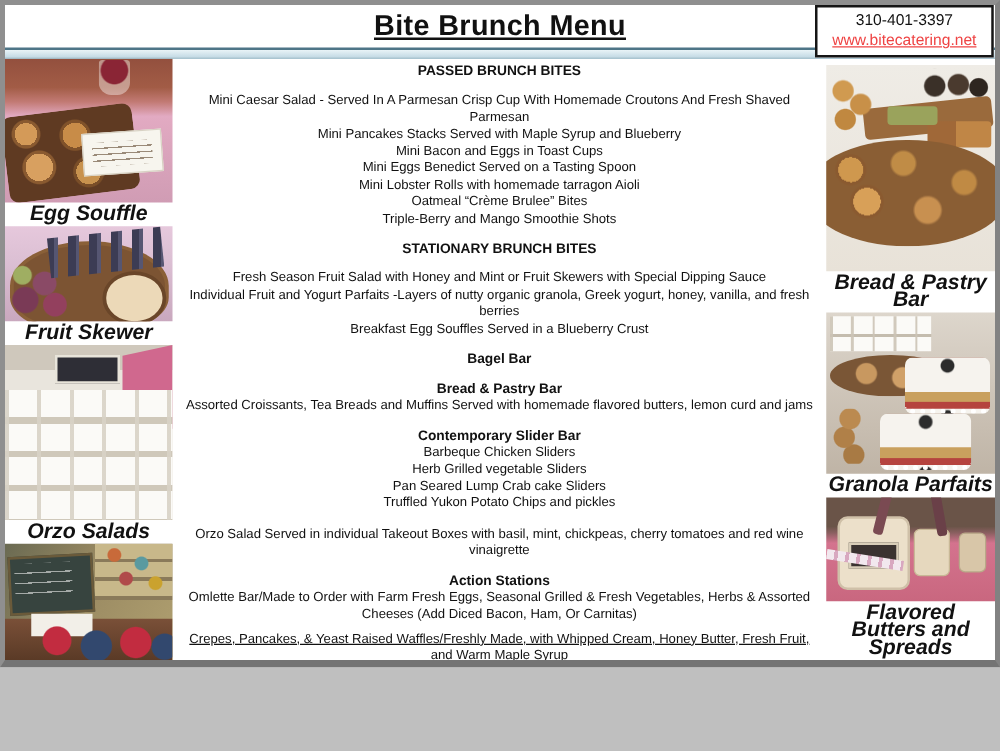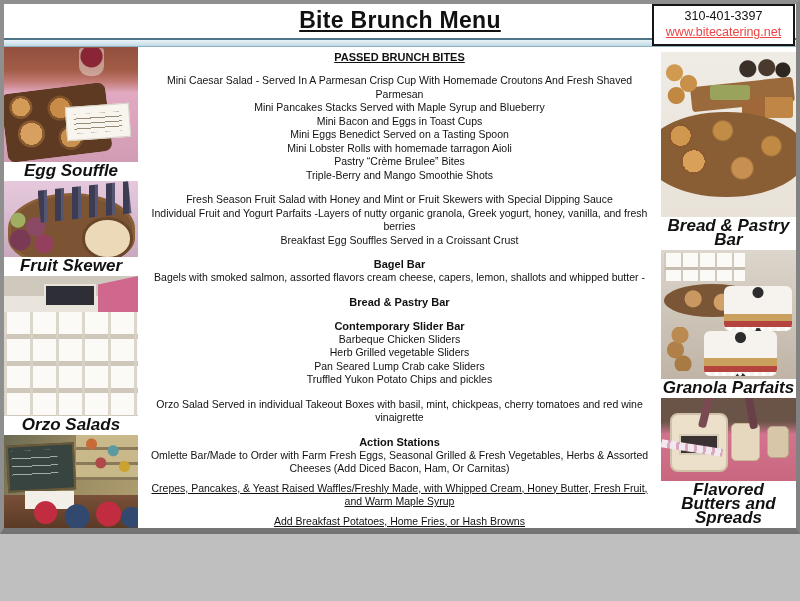--- a/index.html
+++ b/index.html
@@ -19,21 +19,21 @@
   .col-right{width:135px;flex:0 0 135px;display:flex;flex-direction:column;}
   .col-center{flex:1;padding:2px 8px 0;text-align:center;min-width:0;}
   .caption{font-size:17px;font-weight:bold;font-style:italic;text-align:center;padding:2px 0 3px;line-height:14px;background:#fff;}
   .photo{position:relative;overflow:hidden;width:100%;}
   .photo i{position:absolute;display:block;}
   
   .m-sec{margin-top:11px;}
   .m-sec:first-child{margin-top:2px;}
   .m-head{font-weight:bold;font-size:11px;line-height:13px;}
   .m-item{font-size:10.5px;line-height:13.5px;}
-  .gap-head .m-head{margin-bottom:10px;text-decoration:underline;}
+  .gap-head .m-head{margin-bottom:10px;}
   .spaced .m-item + .m-item{margin-top:6px;text-decoration:underline;}
   
   .p-egg{height:115px;background:linear-gradient(180deg,#93503e 0%,#a25c46 20%,#c27a74 30%,#e2aac2 40%,#d09cb4 100%);}
   .p-egg .tray{left:0;top:36%;width:78%;height:60%;background:
       radial-gradient(circle at 18% 22%,#d49a58 0 9px,#8a5a30 9px 11px,transparent 12px),
       radial-gradient(circle at 55% 30%,#c88c48 0 10px,#80522a 10px 12px,transparent 13px),
       radial-gradient(circle at 25% 62%,#d8a060 0 11px,#8a5a30 11px 13px,transparent 14px),
       radial-gradient(circle at 62% 74%,#c8924e 0 10px,#7a4e28 10px 12px,transparent 13px),
       #5f3a22;border-radius:8px;transform:rotate(-7deg);}
   .p-egg .sign{right:6%;top:50%;width:46%;height:28%;background:#f7f5ee;border:1px solid #d8d2c4;transform:rotate(-4deg);
@@ -168,34 +168,35 @@
     </div>
 
     <div class="col-center">
         <div class="m-sec gap-head">
           <div class="m-head">PASSED BRUNCH BITES</div>
           <div class="m-item">Mini Caesar Salad - Served In A Parmesan Crisp Cup With Homemade Croutons And Fresh Shaved Parmesan</div>
           <div class="m-item">Mini Pancakes Stacks Served with Maple Syrup and Blueberry</div>
           <div class="m-item">Mini Bacon and Eggs in Toast Cups</div>
           <div class="m-item">Mini Eggs Benedict Served on a Tasting Spoon</div>
           <div class="m-item">Mini Lobster Rolls with homemade tarragon Aioli</div>
-          <div class="m-item">Pastry “Crème Brulee” Bites</div>
+          <div class="m-item">Oatmeal “Crème Brulee” Bites</div>
           <div class="m-item">Triple-Berry and Mango Smoothie Shots</div>
         </div>
         <div class="m-sec gap-head">
+          <div class="m-head">STATIONARY BRUNCH BITES</div>
           <div class="m-item">Fresh Season Fruit Salad with Honey and Mint or Fruit Skewers with Special Dipping Sauce</div>
           <div class="m-item">Individual Fruit and Yogurt Parfaits -Layers of nutty organic granola, Greek yogurt, honey, vanilla, and fresh berries</div>
-          <div class="m-item">Breakfast Egg Souffles Served in a Croissant Crust</div>
+          <div class="m-item">Breakfast Egg Souffles Served in a Blueberry Crust</div>
         </div>
         <div class="m-sec">
           <div class="m-head">Bagel Bar</div>
-          <div class="m-item">Bagels with smoked salmon, assorted flavors cream cheese, capers, lemon, shallots and whipped butter -</div>
         </div>
         <div class="m-sec">
           <div class="m-head">Bread &amp; Pastry Bar</div>
+          <div class="m-item">Assorted Croissants, Tea Breads and Muffins Served with homemade flavored butters, lemon curd and jams</div>
         </div>
         <div class="m-sec">
           <div class="m-head">Contemporary Slider Bar</div>
           <div class="m-item">Barbeque Chicken Sliders</div>
           <div class="m-item">Herb Grilled vegetable Sliders</div>
           <div class="m-item">Pan Seared Lump Crab cake Sliders</div>
           <div class="m-item">Truffled Yukon Potato Chips and pickles</div>
         </div>
         <div class="m-sec">
           <div class="m-item">Orzo Salad Served in individual Takeout Boxes with basil, mint, chickpeas, cherry tomatoes and red wine vinaigrette</div>

